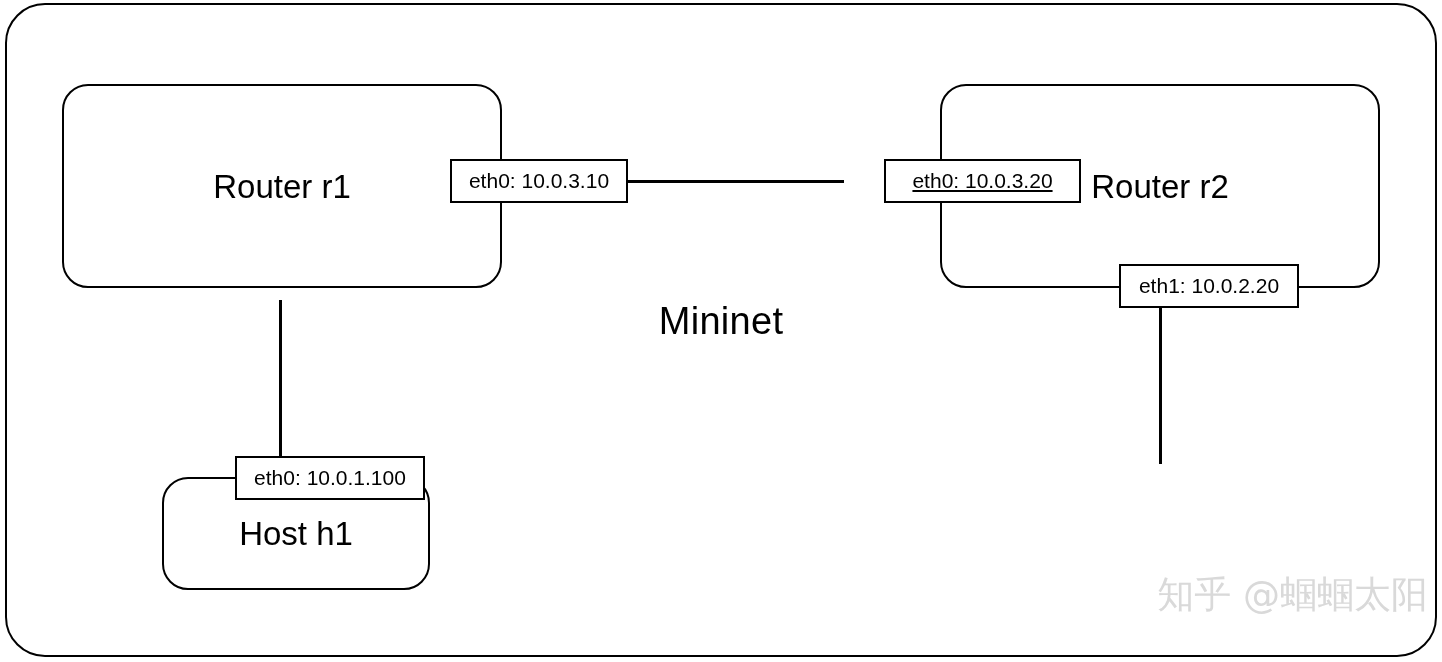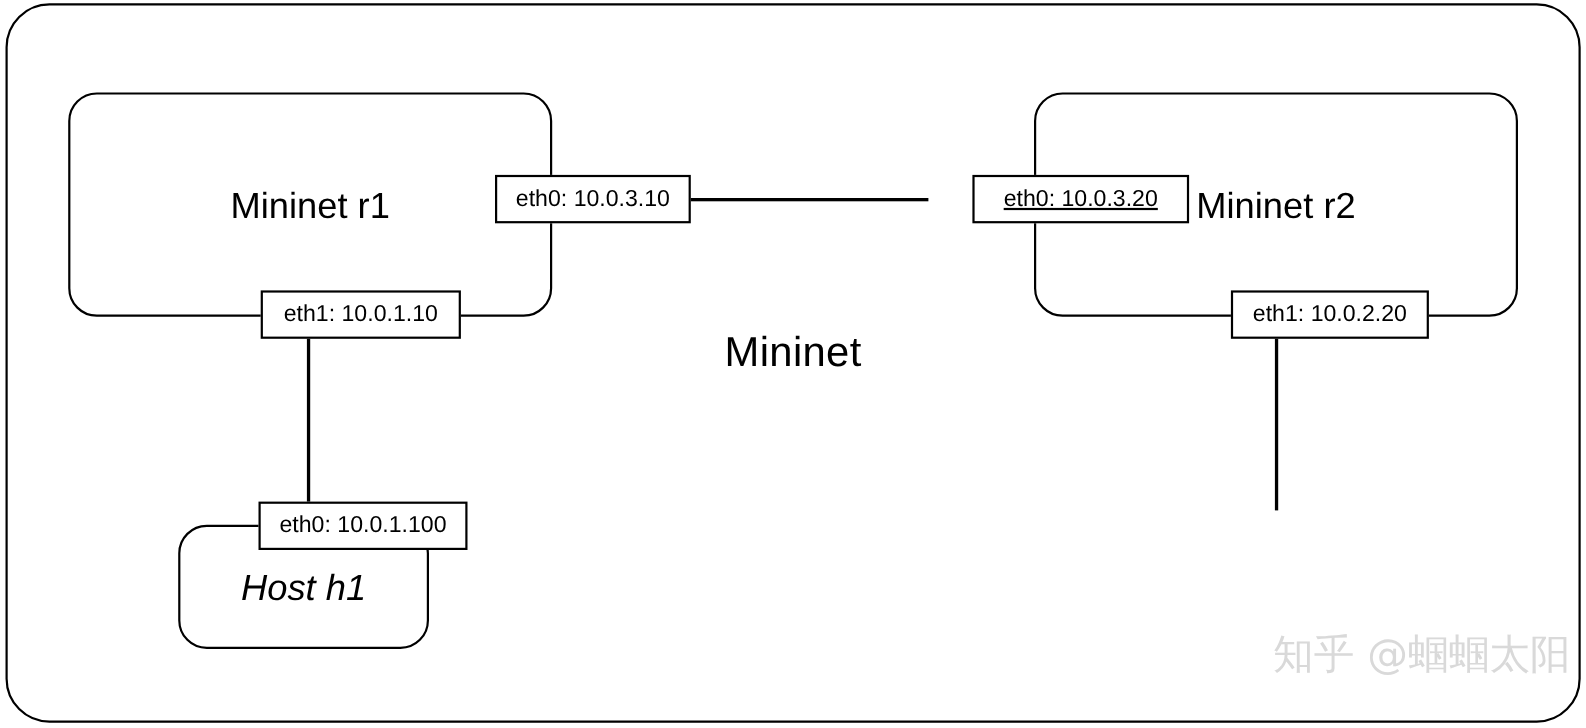--- a/index.html
+++ b/index.html
@@ -111,32 +111,31 @@
   <div class="mininet-container"></div>
   <div class="mininet-label">Mininet</div>
 
   <div class="link link-h" style="left:576px; top:180px; width:268px;"></div>
 
   <div class="link link-v" style="left:279px; top:300px; height:164px;"></div>
 
   <div class="link link-v" style="left:1159px; top:300px; height:164px;"></div>
 
   <div class="node-box router-box" style="left:62px; top:84px; width:440px; height:204px;">
-    <div class="node-label router-label">Mininet r1</div>
+    <div class="node-label router-label">Router r1</div>
   </div>
   <div class="iface" style="left:402px; top:159px; width:178px;">eth0: 10.0.3.10</div>
-  <div class="iface" style="left:189px; top:264px; width:182px;">eth1: 10.0.1.10</div>
 
   <div class="node-box router-box" style="left:940px; top:84px; width:440px; height:204px;">
-    <div class="node-label router-label">Mininet r2</div>
+    <div class="node-label router-label">Router r2</div>
   </div>
   <div class="iface" style="left:836px; top:159px; width:197px;text-decoration:underline;">eth0: 10.0.3.20</div>
   <div class="iface" style="left:1071px; top:264px; width:180px;">eth1: 10.0.2.20</div>
 
-  <div class="node-box host-box" style="left:162px; top:477px; width:228px; height:113px;font-style:italic;">
+  <div class="node-box host-box" style="left:162px; top:477px; width:268px; height:113px;">
     <div class="node-label host-label">Host h1</div>
   </div>
   <div class="iface" style="left:187px; top:456px; width:190px;">eth0: 10.0.1.100</div>
 
 
   <div class="watermark">知乎 @蝈蝈太阳</div>
 
 </div>
 
 </body></html>

